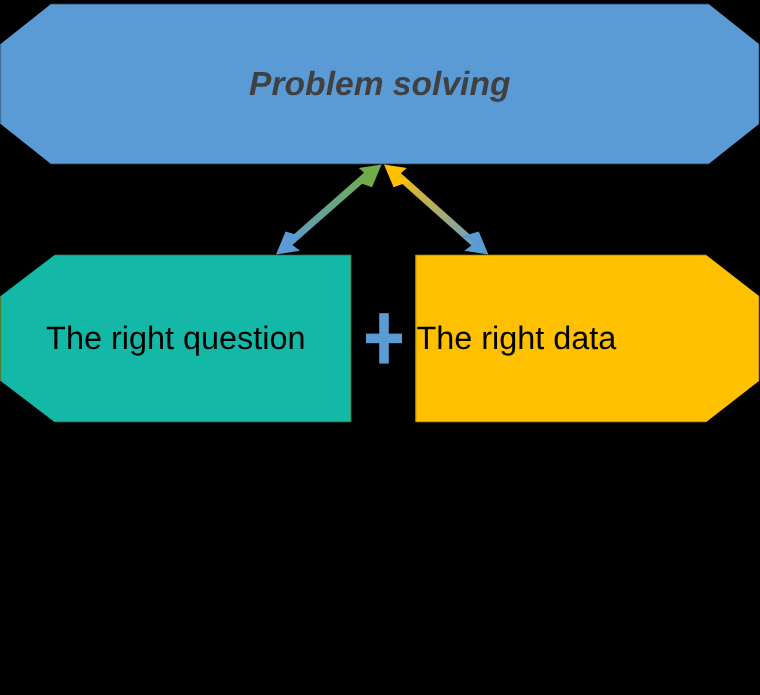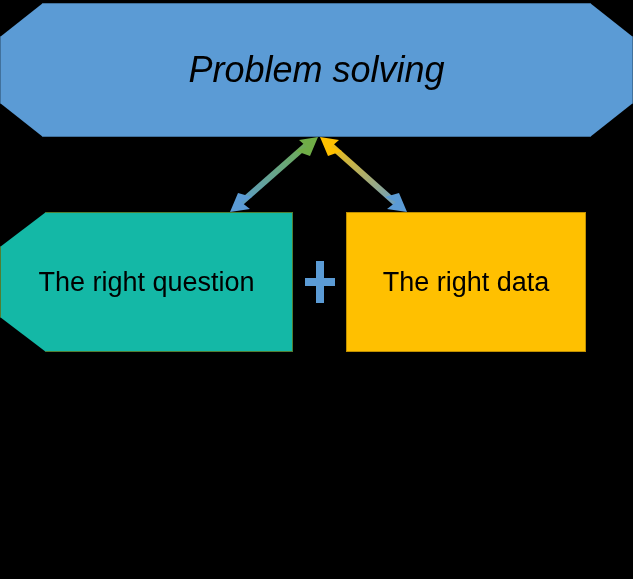--- a/index.html
+++ b/index.html
@@ -30,23 +30,23 @@
     background: #5B9BD5;
     border: 1px solid #41719C;
     box-sizing: border-box;
     -webkit-clip-path: polygon(43px 0px, 590px 0px, 633px 34px, 633px 100px, 590px 134px, 43px 134px, 0px 100px, 0px 34px);
     clip-path: polygon(43px 0px, 590px 0px, 633px 34px, 633px 100px, 590px 134px, 43px 134px, 0px 100px, 0px 34px);
     display: flex;
     align-items: center;
     justify-content: center;
   }
   .top-node-label {
-    color: #000000;
-    font-size: 36px;
-    font-weight: normal;
+    color: #404040;
+    font-size: 28px;
+    font-weight: bold;
     font-style: italic;
     letter-spacing: 0px;
     line-height: 1;
     white-space: nowrap;
     user-select: none;
   }
 
   
   .left-node {
     position: absolute;
@@ -70,30 +70,29 @@
     line-height: 1;
     white-space: nowrap;
     user-select: none;
   }
 
   
   .right-node {
     position: absolute;
     left: 346px;
     top: 212px;
-    width: 240px;
+    width: 287px;
     height: 140px;
     background: #FFC000;
     border: 1px solid #BF8F00;
     box-sizing: border-box;
     -webkit-clip-path: polygon(0px 0px, 242px 0px, 287px 35px, 287px 105px, 242px 140px, 0px 140px);
     clip-path: polygon(0px 0px, 242px 0px, 287px 35px, 287px 105px, 242px 140px, 0px 140px);
     display: flex;
     align-items: center;
-    justify-content: center;
   }
   .right-node-label {
     color: #000000;
     font-size: 27px;
     font-weight: normal;
     line-height: 1;
     white-space: nowrap;
     user-select: none;
   }
 

